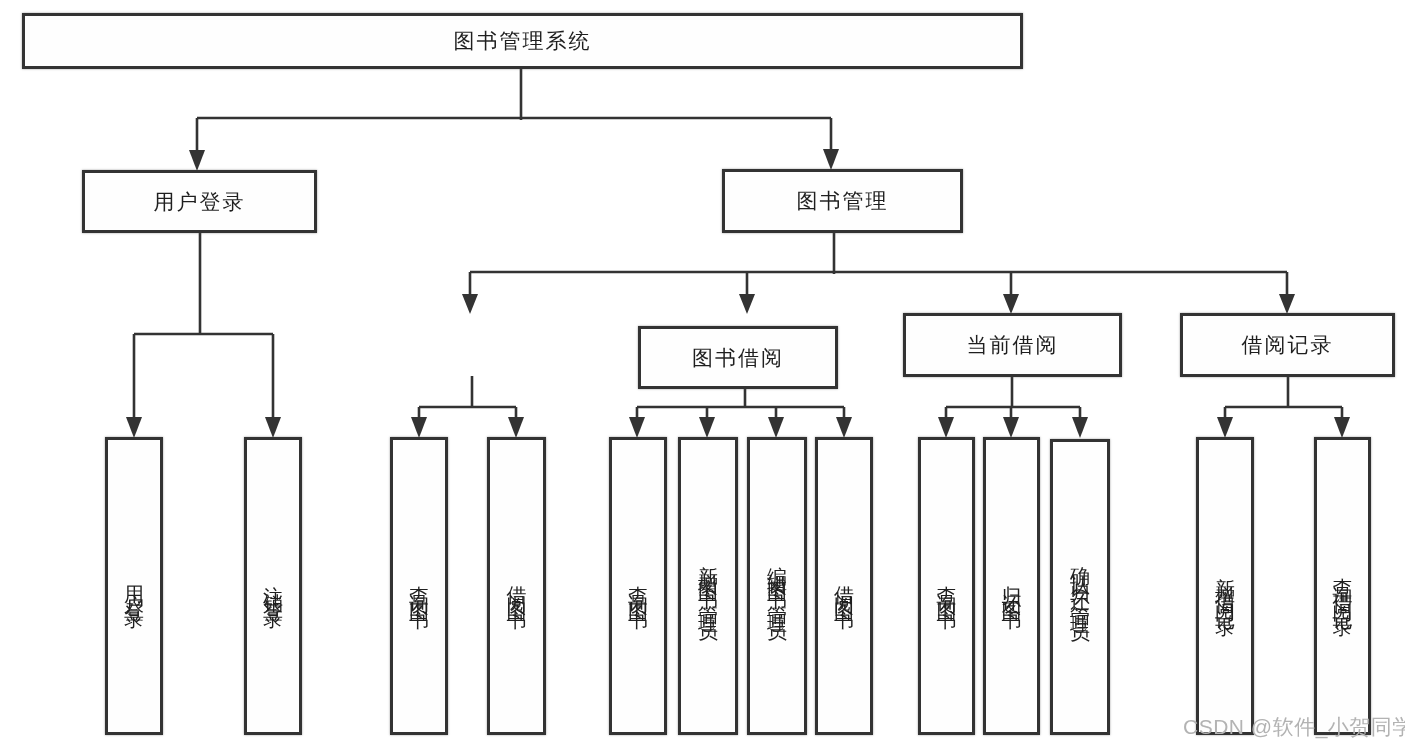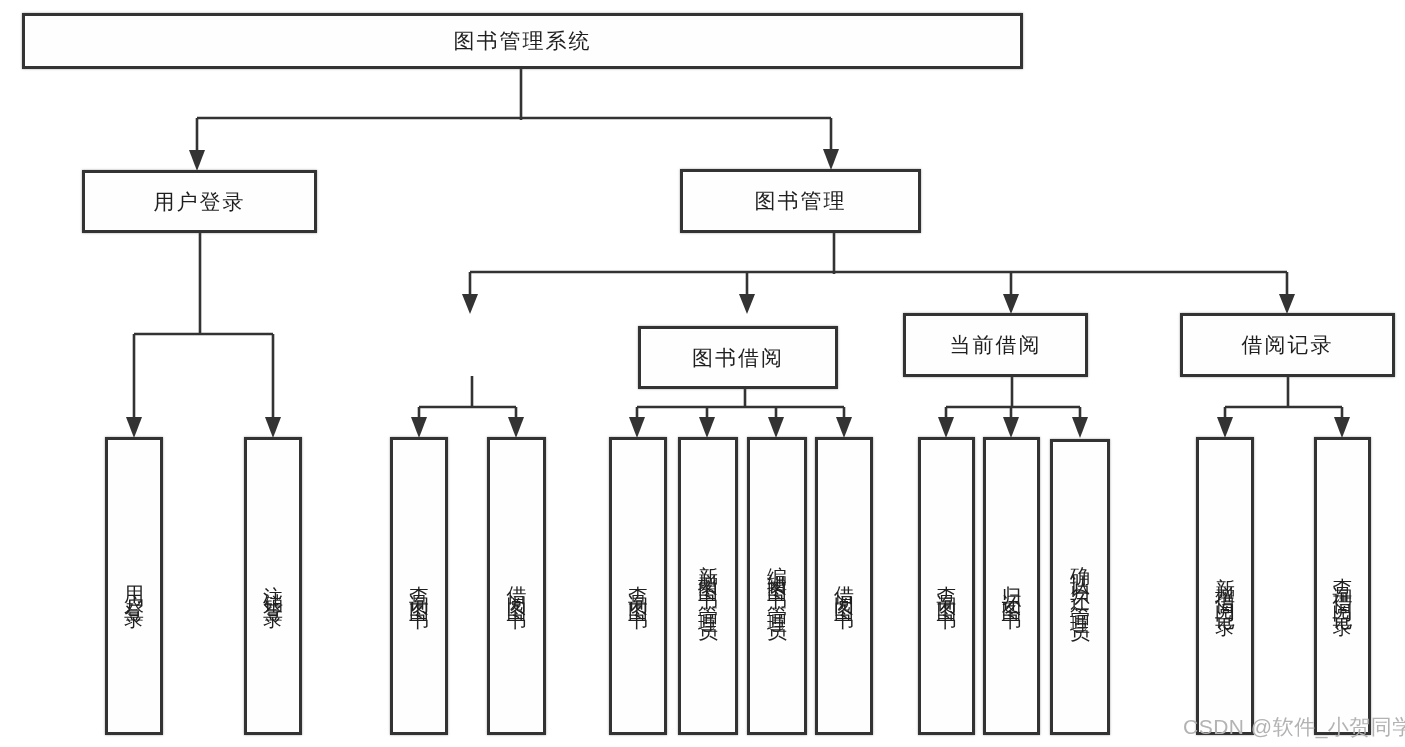--- a/index.html
+++ b/index.html
@@ -91,28 +91,28 @@
     </g>
   </svg>
 
   <div class="box" style="left:22px;top:13px;width:1001px;height:56px">
     <span class="hlbl">图书管理系统</span>
   </div>
 
   <div class="box" style="left:82px;top:170px;width:235px;height:63px">
     <span class="hlbl">用户登录</span>
   </div>
-  <div class="box" style="left:680px;top:169px;width:241px;height:64px">
+  <div class="box" style="left:722px;top:169px;width:241px;height:64px">
     <span class="hlbl">图书管理</span>
   </div>
 
   <div class="box" style="left:638px;top:326px;width:200px;height:63px">
     <span class="hlbl">图书借阅</span>
   </div>
-  <div class="box" style="left:903px;top:313px;width:185px;height:64px">
+  <div class="box" style="left:903px;top:313px;width:219px;height:64px">
     <span class="hlbl">当前借阅</span>
   </div>
   <div class="box" style="left:1180px;top:313px;width:215px;height:64px">
     <span class="hlbl">借阅记录</span>
   </div>
 
   <div class="box" style="left:105px;top:437px;width:58px;height:298px">
     <span class="vtext">用户登录</span>
   </div>
   <div class="box" style="left:244px;top:437px;width:58px;height:298px">

